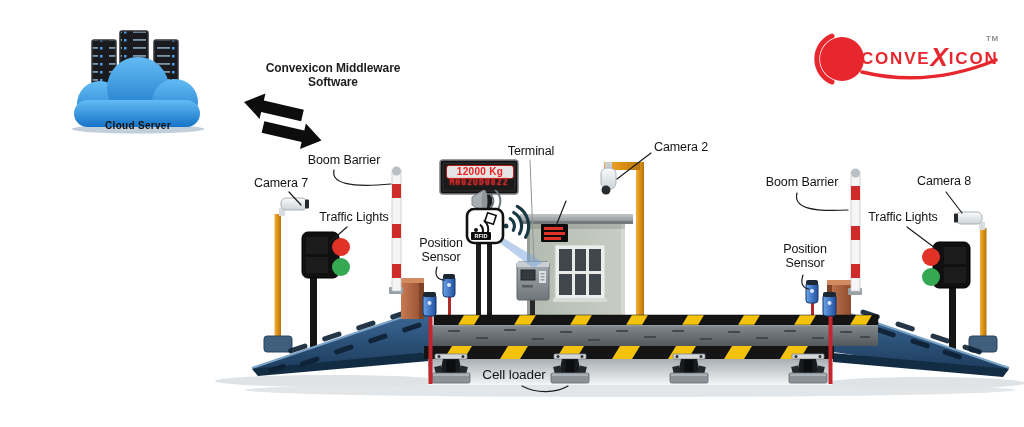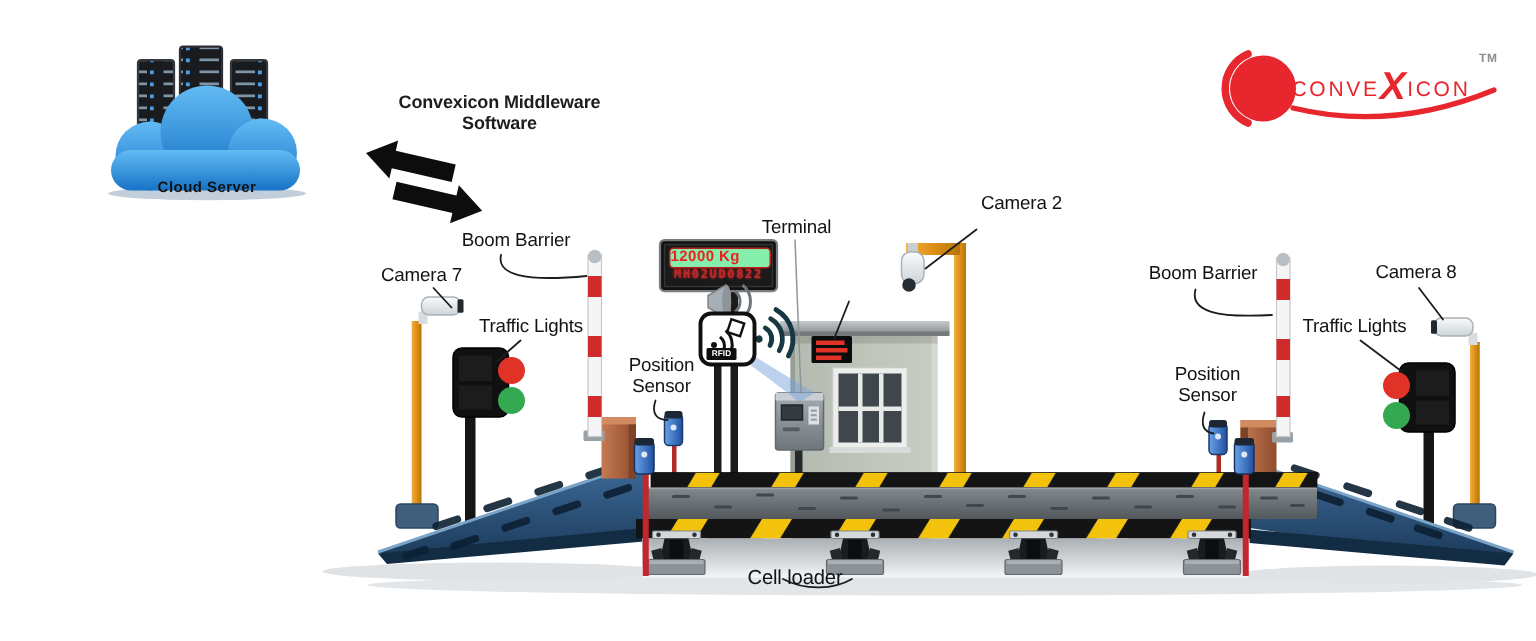--- a/index.html
+++ b/index.html
@@ -5,32 +5,32 @@
   html,body{margin:0;padding:0;background:#fff;}
   .stage{position:relative;width:1024px;height:427px;background:#ffffff;overflow:hidden;
          font-family:"Liberation Sans",sans-serif;}
   .scene{position:absolute;left:0;top:0;}
   .lbl{position:absolute;font:500 12.5px/1.15 "Liberation Sans",sans-serif;color:#131313;
        text-align:center;letter-spacing:-0.1px;}
   .lbl.big{font-size:13.5px;}
   .lbl.bold{font-weight:700;font-size:12px;color:#1d1d1d;}
   .lbl.cloud{font-weight:600;font-size:10px;letter-spacing:.3px;}
   .led-weight{position:absolute;left:446px;top:165px;width:66px;height:12px;
-      border:1.5px solid #b71f1f;border-radius:3px;background:#86efac;color:#ef2020;
-      font:700 10px/12px "Liberation Sans",sans-serif;text-align:left;letter-spacing:.3px;}
+      border:1.5px solid #b71f1f;border-radius:3px;background:#e5e5e5;color:#ef2020;
+      font:700 10px/12px "Liberation Sans",sans-serif;text-align:center;letter-spacing:.3px;}
   .led-plate{position:absolute;left:446px;top:178px;width:66px;color:#c62828;
       font:700 8px/10px "DejaVu Sans Mono",monospace;text-align:center;letter-spacing:1.1px;
       text-shadow:0 0 2px rgba(255,50,50,.85);}
   .rfid-tag{position:absolute;left:471px;top:232px;width:20px;height:8px;background:#0d0d0d;
       color:#fff;font:700 5.5px/8px "Liberation Sans",sans-serif;text-align:center;border-radius:1px;}
   .logo{position:absolute;left:798px;top:26px;width:215px;height:60px;}
   .logo svg{position:absolute;left:0;top:0;}
   .logo-text{position:absolute;left:63px;top:12px;height:34px;line-height:34px;color:#e8262d;
       white-space:nowrap;font-family:"Liberation Sans",sans-serif;}
-  .logo-text .reg{font-size:14px;font-weight:400;letter-spacing:1.8px;}
+  .logo-text .reg{font-size:17px;font-weight:700;letter-spacing:1.8px;}
   .logo-text .bigx{font-size:26px;font-weight:600;font-style:italic;letter-spacing:1px;
       position:relative;top:2px;}
   .logo-tm{position:absolute;left:188px;top:8px;font:600 8px "Liberation Sans",sans-serif;
       color:#8f8f8f;letter-spacing:.5px;text-align:right;}
 </style>
 </head>
 <body>
 
 <div class="stage">
 
@@ -371,26 +371,26 @@
 </svg>
 
 <div class="lbl cloud" style="left:68px;top:120px;width:140px;">Cloud Server</div>
 <div class="lbl bold" style="left:247px;top:62px;width:172px;">Convexicon Middleware Software</div>
 
 <div class="lbl" style="left:302px;top:153px;width:84px;">Boom Barrier</div>
 <div class="lbl" style="left:250px;top:176px;width:62px;">Camera 7</div>
 <div class="lbl" style="left:316px;top:210px;width:76px;">Traffic Lights</div>
 <div class="lbl" style="left:412px;top:236px;width:58px;">Position Sensor</div>
 <div class="lbl" style="left:504px;top:144px;width:54px;">Terminal</div>
-<div class="lbl" style="left:650px;top:128px;width:62px;text-align:center;">Camera 2</div>
+<div class="lbl" style="left:650px;top:140px;width:62px;text-align:center;">Camera 2</div>
 <div class="lbl" style="left:760px;top:175px;width:84px;">Boom Barrier</div>
 <div class="lbl" style="left:913px;top:174px;width:62px;">Camera 8</div>
 <div class="lbl" style="left:864px;top:210px;width:78px;">Traffic Lights</div>
 <div class="lbl" style="left:776px;top:242px;width:58px;">Position Sensor</div>
-<div class="lbl big" style="left:496px;top:367px;width:68px;margin-top:10px;">Cell loader</div>
+<div class="lbl big" style="left:480px;top:367px;width:68px;">Cell loader</div>
 
 <div class="led-weight">12000 Kg</div>
 <div class="led-plate">MH02UD0822</div>
 <div class="rfid-tag">RFID</div>
 
 <div class="logo">
   <svg width="215" height="60">
     <path d="M 34,10 A 25 25 0 0 0 34,56" stroke="#e8262d" stroke-width="5" fill="none" stroke-linecap="round"></path>
     <circle cx="44" cy="33" r="22" fill="#e8262d"></circle>
     <path d="M 64,46 Q 130,62 198,34" stroke="#e8262d" stroke-width="3.5" fill="none" stroke-linecap="round"></path>

